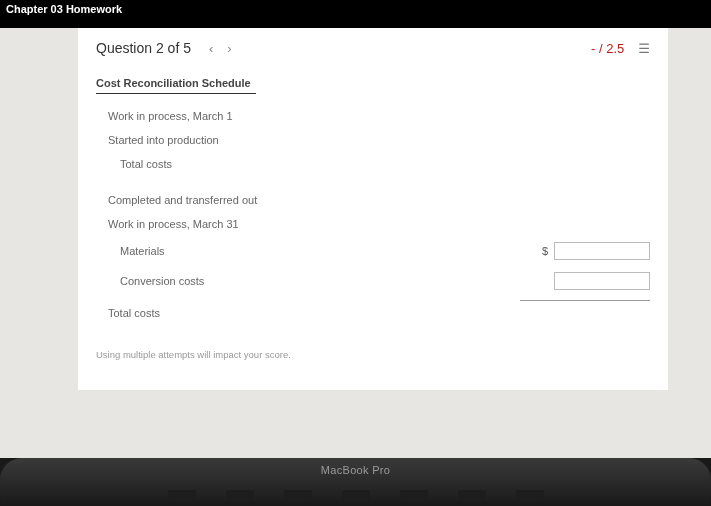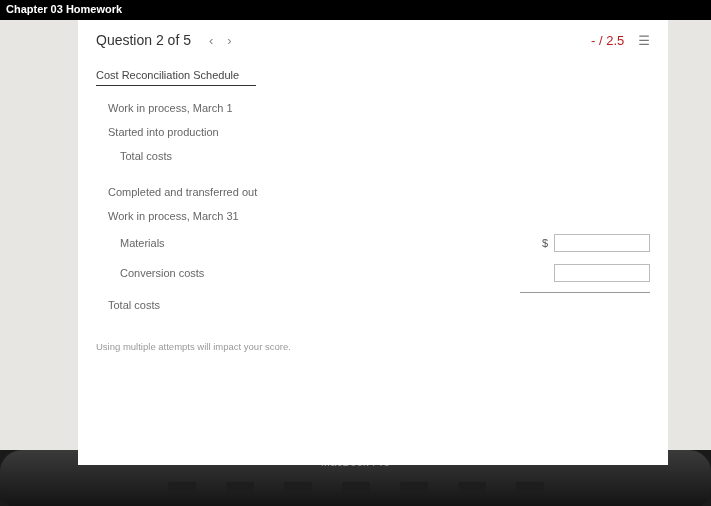--- a/index.html
+++ b/index.html
@@ -9,33 +9,33 @@
       width: 711px;
       height: 506px;
       overflow: hidden;
     }
     .top-bar {
       background: #000;
       color: #fff;
       font-size: 11px;
       font-weight: 600;
       padding: 3px 6px;
-      height: 20px;
+      height: 28px;
     }
     .app-area {
       background: #e8e6e3;
       height: 430px;
       position: relative;
     }
     .content-card {
       background: #fff;
       margin: 0 auto;
       width: 590px;
       margin-left: 78px;
-      height: 445px;
+      height: 362px;
       overflow: hidden;
     }
     .question-header {
       display: flex;
       align-items: center;
       padding: 12px 18px 10px 18px;
       border-bottom: 1px solid transparent;
     }
     .question-title {
       font-size: 14px;
@@ -63,21 +63,21 @@
       font-size: 13px;
       cursor: pointer;
     }
     .question-body {
       padding: 4px 18px 10px 18px;
       font-size: 11px;
       color: #555;
     }
     .section-title {
       display: inline-block;
-      font-weight: 400;
+      font-weight: 700;
       color: #444;
       border-bottom: 1.5px solid #333;
       padding: 6px 4px 4px 0;
       margin-bottom: 10px;
       width: 160px;
       font-size: 11px;
     }
     .line {
       padding: 6px 0;
       color: #666;

